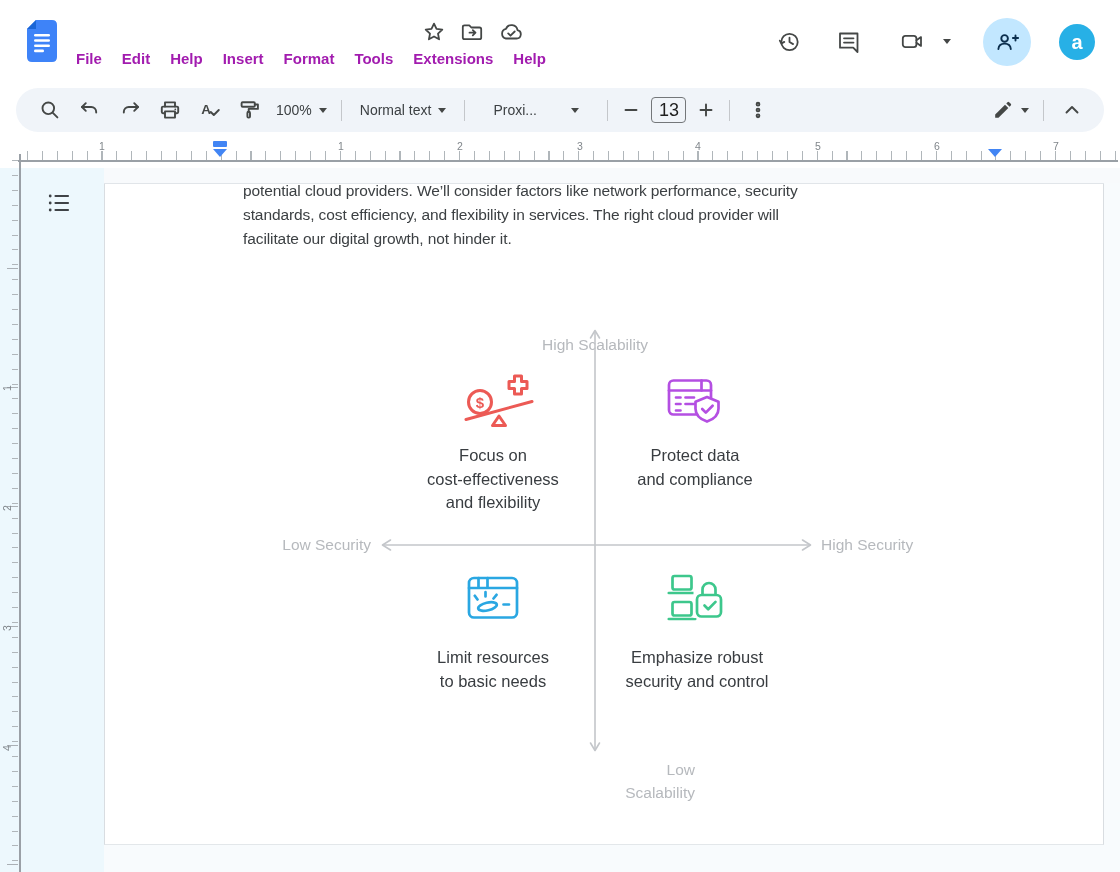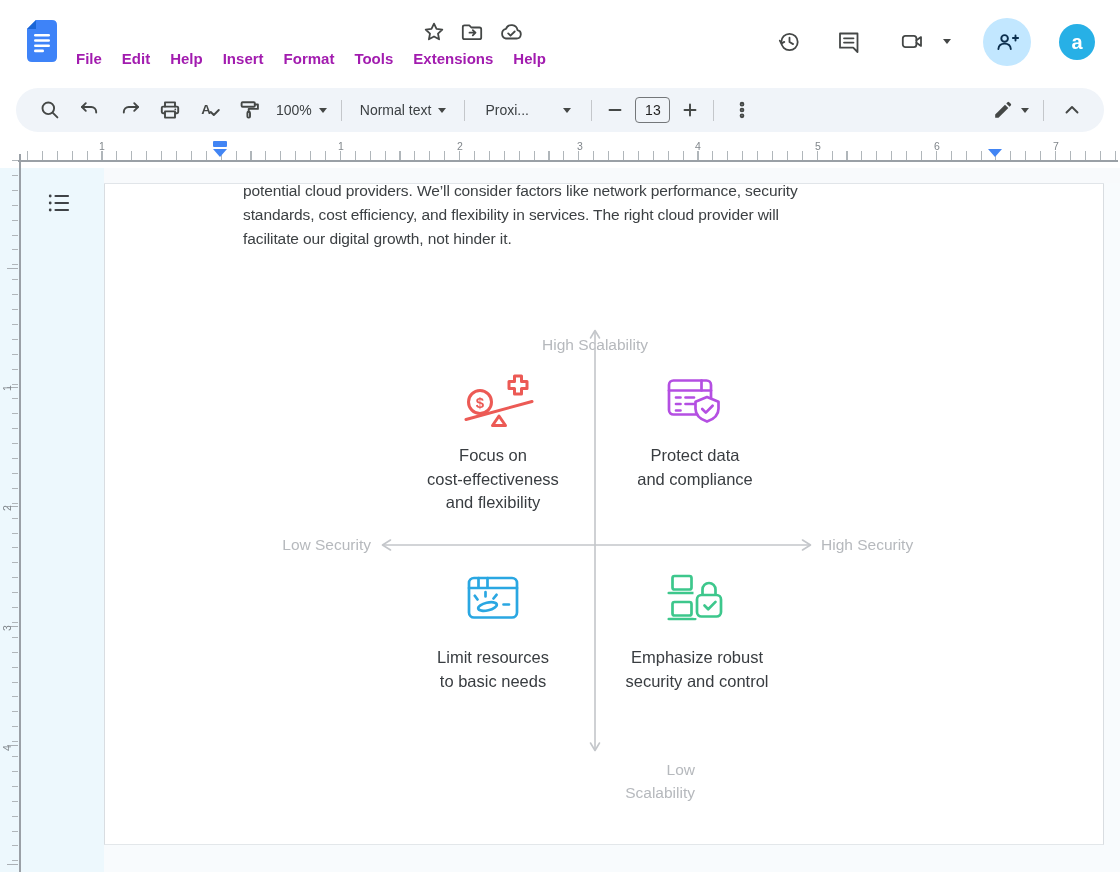--- a/index.html
+++ b/index.html
@@ -29,21 +29,21 @@
   #toolbar{position:absolute;left:16px;top:88px;width:1088px;height:44px;background:#f0f4f9;border-radius:22px;
            display:flex;align-items:center;padding:0 12px 0 14px;box-sizing:border-box;}
   .tbtn{width:26px;height:26px;margin:0 7px;display:flex;align-items:center;justify-content:center;color:#444746;}
   .tbtn svg{stroke:currentColor;fill:none;stroke-width:1.9;stroke-linecap:round;stroke-linejoin:round;}
   .tlabel{font-size:14px;color:#3c4043;white-space:nowrap;}
   .caret{width:0;height:0;border-left:4.5px solid transparent;border-right:4.5px solid transparent;
          border-top:5.5px solid #444746;margin-left:7px;}
   .tgroup{display:flex;align-items:center;margin:0 6px;}
   .tdiv{width:1px;height:21px;background:#c4c7cb;margin:0 8px;}
   #fs-box{width:33px;height:24px;border:1px solid #74777a;border-radius:4px;display:flex;align-items:center;
-          justify-content:center;font-size:14px;color:#1f1f1f;margin:0 5px;background:transparent;}
+          justify-content:center;font-size:18px;color:#1f1f1f;margin:0 5px;background:transparent;}
   .spacer{flex:1;}
   #dots-btn{font-size:17px;color:#444746;font-weight:bold;letter-spacing:0;}
 
   
   #hruler{position:absolute;left:0;top:138px;width:1120px;height:30px;background:transparent;}
   .hnum{position:absolute;top:2px;font-size:10.5px;color:#80868b;transform:translateX(-50%);}
   #hticks{position:absolute;left:20px;right:3px;top:13px;height:9px;
           background:repeating-linear-gradient(90deg,#b0b6ba 0 1px,transparent 1px 14.9px);background-position:7px 0;}
   #hbase{position:absolute;left:18px;right:2px;top:22px;height:2px;background:#9aa0a6;}
   #ind-rect{position:absolute;left:213px;top:3px;width:14px;height:6px;background:#4285f4;border-radius:1px;}
@@ -215,21 +215,21 @@
   <div class="tgroup">
     <span class="tlabel">100%</span>
     <span class="caret"></span>
   </div>
   <div class="tdiv"></div>
   <div class="tgroup" style="margin:0 10px;">
     <span class="tlabel">Normal text</span>
     <span class="caret"></span>
   </div>
   <div class="tdiv"></div>
-  <div class="tgroup" style="margin:0 12px;width:86px;justify-content:space-between;">
+  <div class="tgroup" style="margin:0 20px;width:86px;justify-content:space-between;">
     <span class="tlabel">Proxi...</span>
     <span class="caret"></span>
   </div>
   <div class="tdiv"></div>
   <div class="tbtn" style="margin:0 2px;">
     <svg width="20" height="20" viewBox="0 0 20 20">
         <path d="M4.5 10 h11"></path>
       </svg>
   </div>
   <div id="fs-box">

